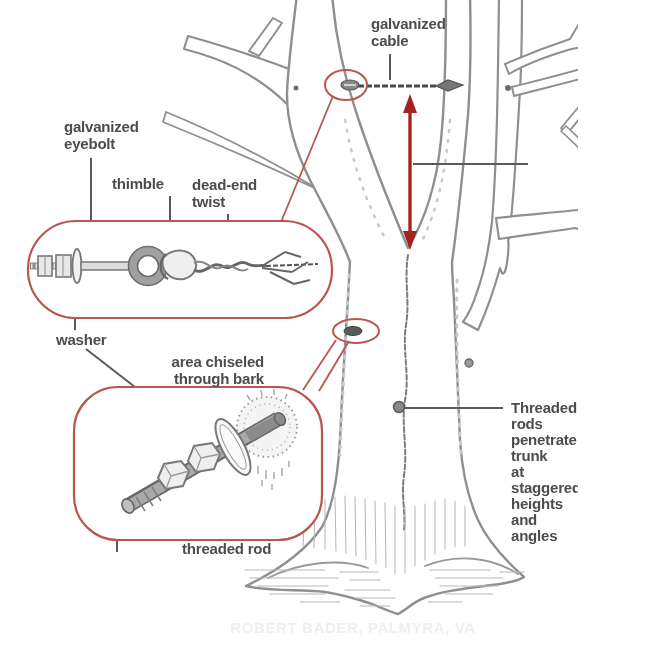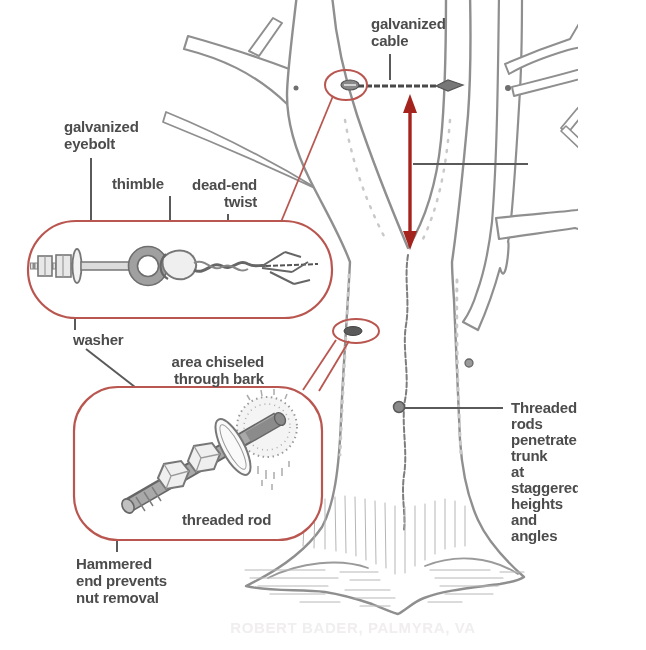--- a/index.html
+++ b/index.html
@@ -160,28 +160,25 @@
     <line x1="248" y1="437" x2="281" y2="418" stroke="#8b8b8b" stroke-width="11"></line>
     <ellipse cx="280" cy="419" rx="5" ry="6.8" transform="rotate(-30 280 419)" fill="#8b8b8b" stroke="#5f5f5f" stroke-width="1.4"></ellipse>
   </g>
 </svg>
 
   <div class="lbl" style="left:371px;top:15px;">galvanized
 cable</div>
   <div class="lbl" style="left:64px;top:118px;">galvanized
 eyebolt</div>
   <div class="lbl" style="left:112px;top:175px;">thimble</div>
-  <div class="lbl" style="left:192px;top:176px;text-align:right;">dead-end
+  <div class="lbl" style="left:192px;top:176px;">dead-end
 twist</div>
-  <div class="lbl" style="left:73px;top:331px;">washer</div>
+  <div class="lbl" style="left:56px;top:331px;">washer</div>
   <div class="lbl center" style="left:138px;top:353px;width:126px;">area chiseled
 through bark</div>
-  <div class="lbl" style="left:182px;top:511px;">threaded rod</div>
-  <div class="lbl" style="left:76px;top:555px;">Hammered
-end prevents
-nut removal</div>
+  <div class="lbl" style="left:182px;top:540px;">threaded rod</div>
   <div class="lbl small-lh" style="left:511px;top:400px;">Threaded rods
 penetrate trunk
 at staggered
 heights and
 angles</div>
   <div class="credit" style="left:203px;top:620px;width:300px;">ROBERT BADER, PALMYRA, VA</div>
 </div>
 
 </body></html>

